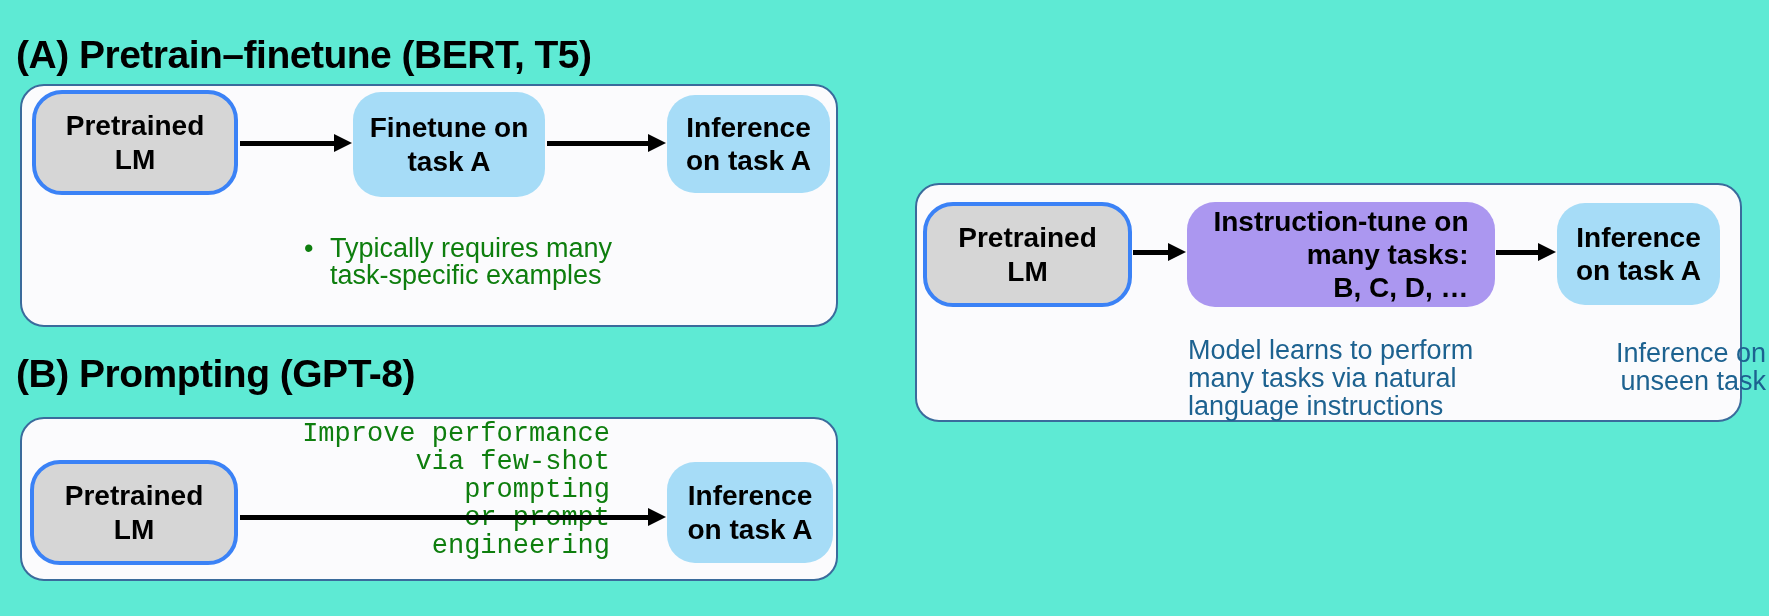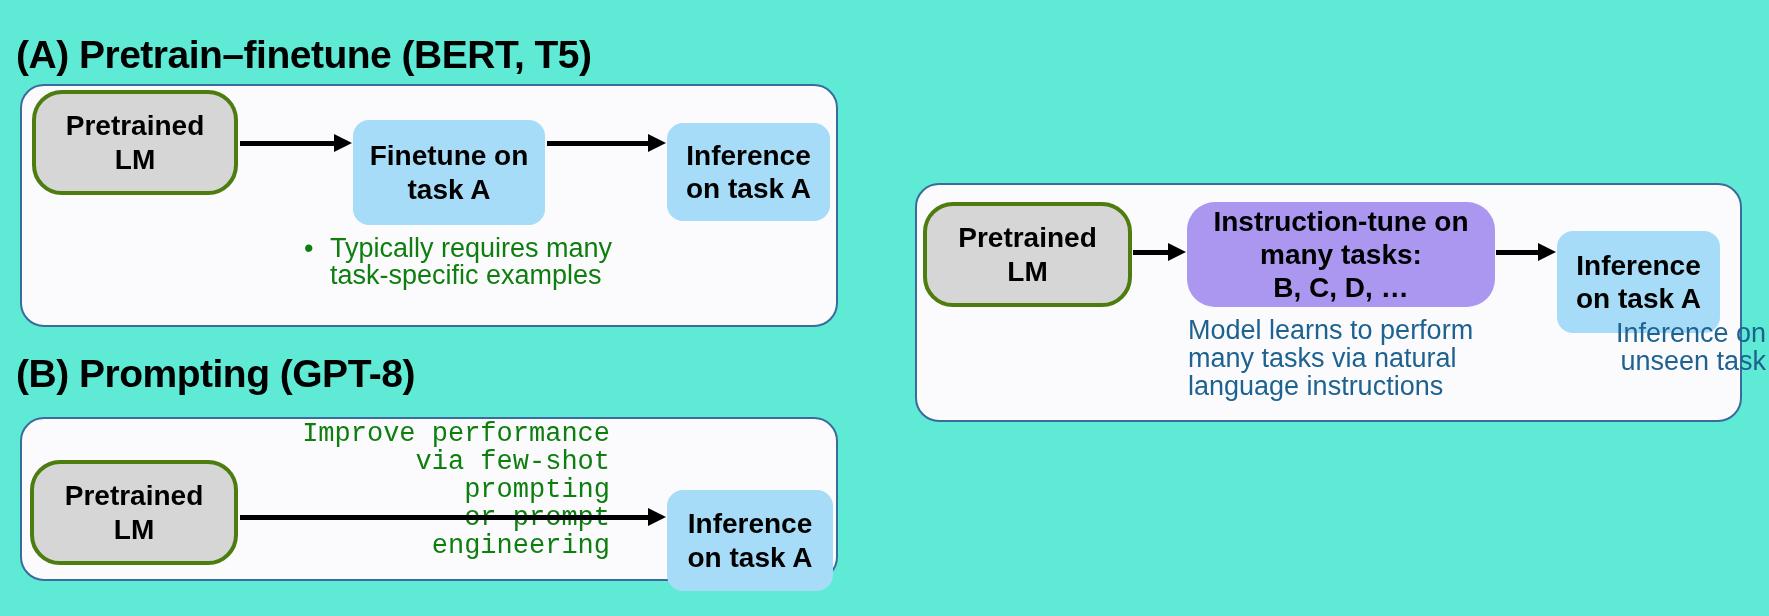--- a/index.html
+++ b/index.html
@@ -39,31 +39,31 @@
     text-align: center;
     box-sizing: border-box;
     font-weight: 700;
     font-size: 28px;
     line-height: 1.18;
     color: #000000;
     white-space: pre-line;
   }
   .node.gray {
     background: var(--gray_box, #d6d6d6);
-    border: 4px solid #4d7c0f;
+    border: 4px solid #3b82f6;
     border-radius: 30px;
   }
   .node.blue {
     background: var(--blue_box, #a6dcf7);
-    border-radius: 16px;
-    margin-top: 28px;
+    border-radius: 28px;
   }
   .node.purple {
     background: var(--purple_box, #ab97f0);
     border-radius: 28px;
+    text-align: right;
   }
   .arrow {
     position: absolute;
     height: 18px;
   }
   .arrow .shaft {
     position: absolute;
     left: 0;
     top: 6.5px;
     height: 5px;
@@ -80,21 +80,21 @@
     border-top: 9px solid transparent;
     border-bottom: 9px solid transparent;
   }
   .note {
     position: absolute;
     font-size: 27px;
     line-height: 28px;
     white-space: pre-line;
   }
   .note.green { color: var(--green_text, #0e7e0e); font-family: Liberation Mono, monospace; }
-  .note.steel { color: var(--blue_text, #1d6290); }
+  .note.steel { color: var(--blue_text, #1d6290); margin-top: 20px; }
   .note.center { text-align: right; }
   .bullet-list {
     position: absolute;
     font-size: 27px;
     line-height: 27px;
     color: var(--green_text, #0e7e0e);
   }
   .bullet-item {
     position: relative;
     padding-left: 28px;

